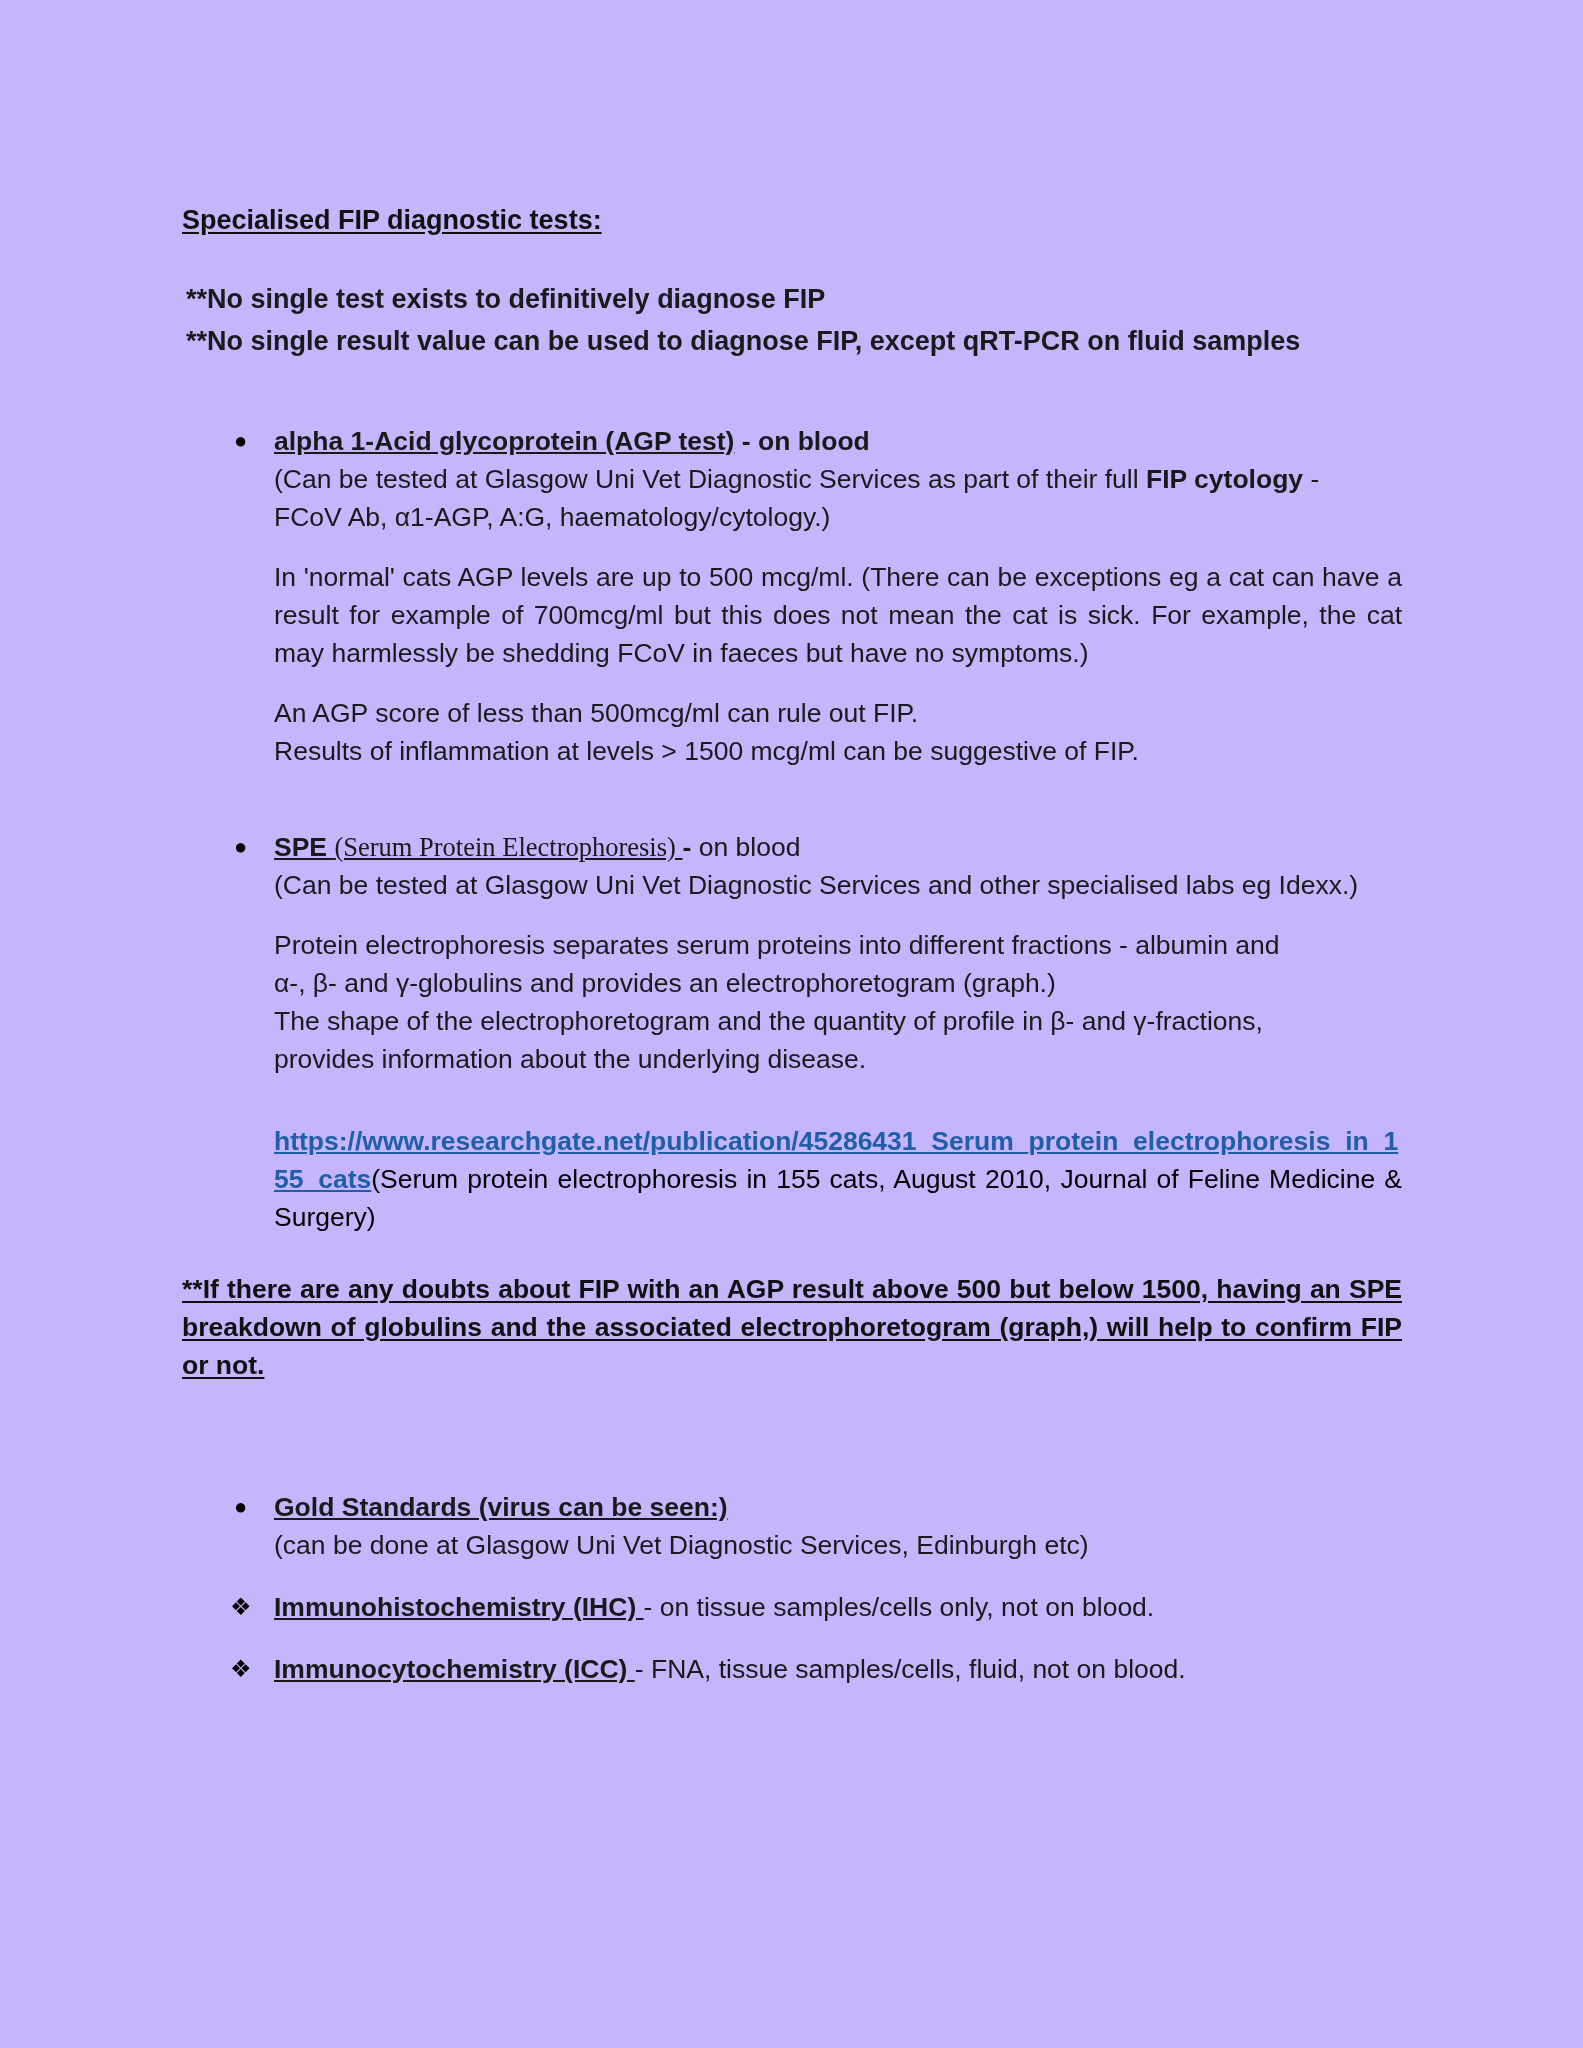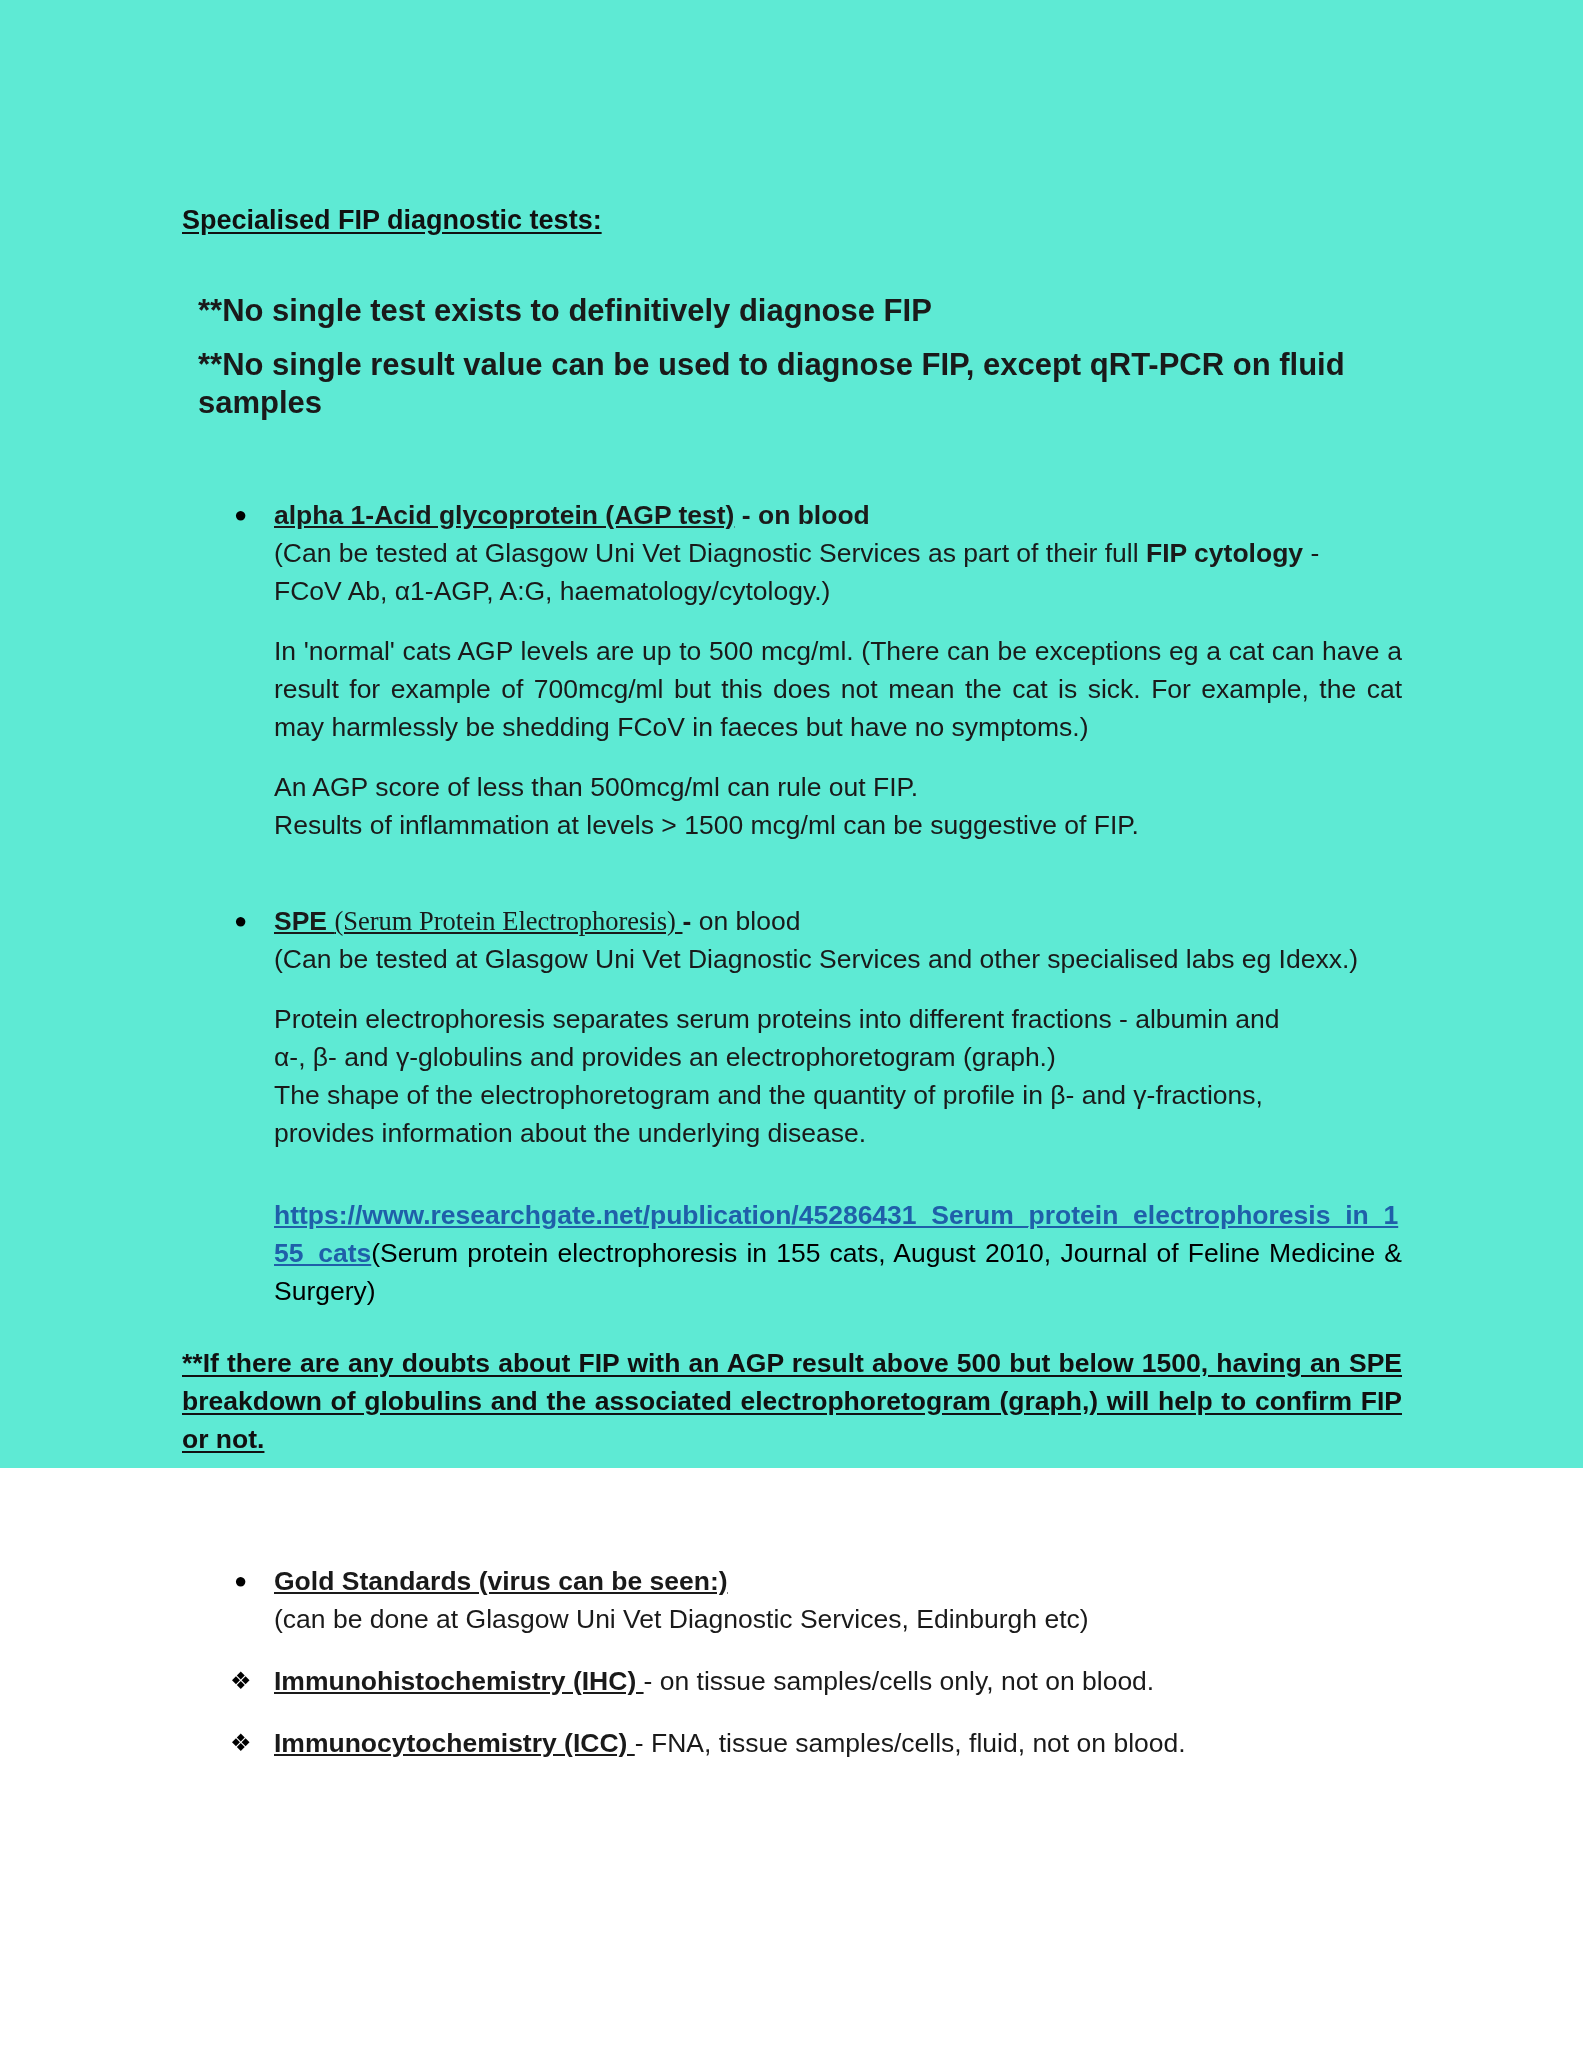--- a/index.html
+++ b/index.html
@@ -12,37 +12,37 @@
     width: 1583px;
     height: 2048px;
     font-family: "Liberation Sans", sans-serif;
     color: #000000;
     -webkit-font-smoothing: antialiased;
   }
 
   .page {
     position: relative;
     width: 1583px;
-    height: 1468px;
-    background: #5eead4;
+    height: 2048px;
+    background: #c4b5fd;
     box-sizing: border-box;
   }
 
   .doc-body {
     position: absolute;
     left: 182px;
     top: 205px;
     width: 1220px;
   }
 
   
   .p {
-    font-size: 31px;
-    line-height: 38px;
-    margin: 16px;
+    font-size: 27px;
+    line-height: 38px;
+    margin: 4px;
     color: #1a1a1a;
   }
 
   .b { font-weight: bold; }
   .u { text-decoration: underline; text-underline-offset: 2px; font-family: Liberation Serif, serif; }
   .bu { font-weight: bold; text-decoration: underline; text-underline-offset: 2px; }
 
   .heading {
     font-size: 27px;
     font-weight: bold;

